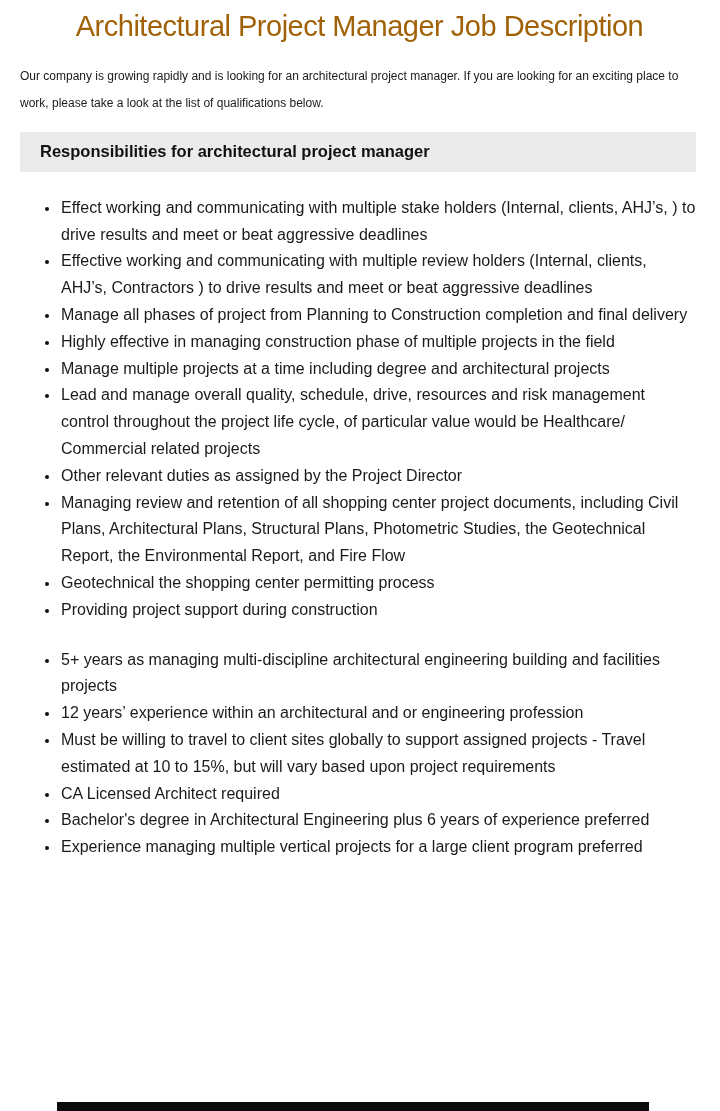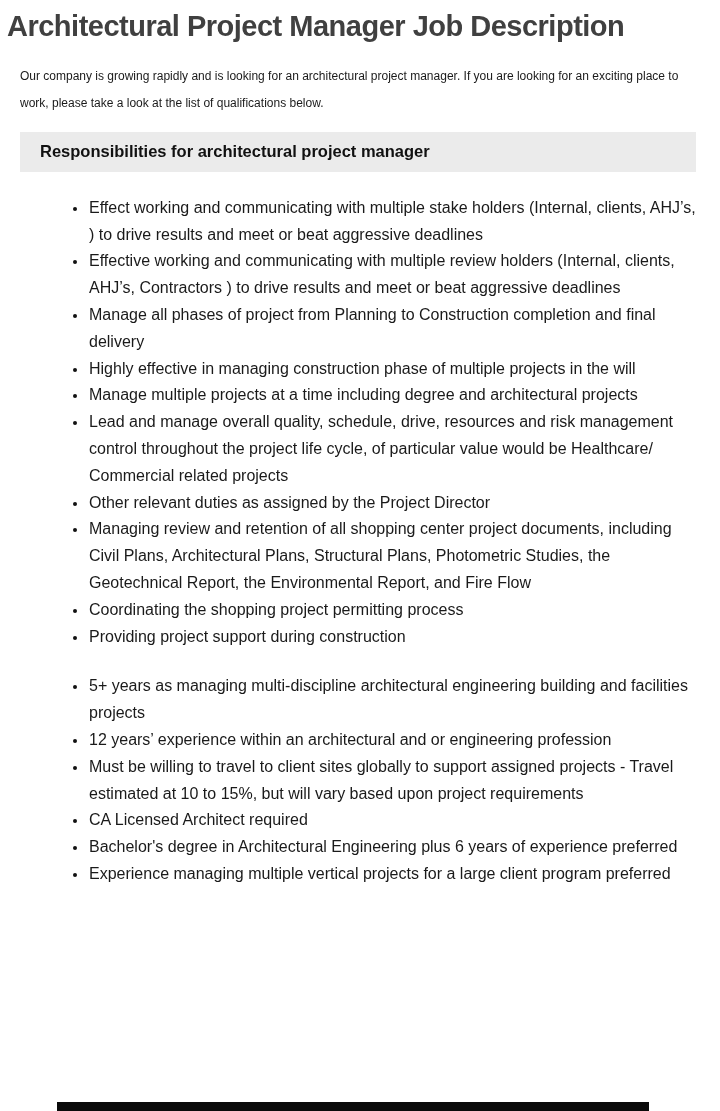--- a/index.html
+++ b/index.html
@@ -8,25 +8,26 @@
     width: 720px;
     height: 1111px;
     position: relative;
     overflow: hidden;
     font-family: "Liberation Sans", sans-serif;
     color: #151515;
     -webkit-font-smoothing: antialiased;
   }
   .page-title {
     font-size: 29px;
-    font-weight: 700;
-    color: #404040;
+    font-weight: 400;
+    color: #a16207;
     letter-spacing: -0.5px;
     padding: 9px 8px 0 7px;
     line-height: 1.2;
+    text-align: center;
   }
   .intro {
     font-size: 12px;
     line-height: 27px;
     margin: 19px 24px 0 20px;
     color: #1a1a1a;
   }
   .section-header {
     margin: 15px 24px 0 20px;
     background: #ebebeb;
@@ -39,21 +40,20 @@
   ul.bullet-list {
     margin: 23px 24px 0 20px;
     padding-left: 40px;
     list-style: disc outside;
   }
   ul.bullet-list li {
     font-size: 16px;
     line-height: 26.8px;
     color: #1a1a1a;
     padding-left: 1px;
-    margin-left: 28px;
   }
   ul.bullet-list li::marker {
     font-size: 13px;
     color: #111111;
   }
   .footer-bar {
     position: absolute;
     left: 57px;
     bottom: 0;
     width: 592px;
@@ -69,26 +69,26 @@
   <h1 class="page-title">Architectural Project Manager Job Description</h1>
 
   <p class="intro">Our company is growing rapidly and is looking for an architectural project manager. If you are looking for an exciting place to work, please take a look at the list of qualifications below.</p>
 
   <section>
     <div class="section-header">Responsibilities for architectural project manager</div>
     <ul class="bullet-list">
       <li>Effect working and communicating with multiple stake holders (Internal, clients, AHJ’s, ) to drive results and meet or beat aggressive deadlines</li>
       <li>Effective working and communicating with multiple review holders (Internal, clients, AHJ’s, Contractors ) to drive results and meet or beat aggressive deadlines</li>
       <li>Manage all phases of project from Planning to Construction completion and final delivery</li>
-      <li>Highly effective in managing construction phase of multiple projects in the will</li>
+      <li>Highly effective in managing construction phase of multiple projects in the field</li>
       <li>Manage multiple projects at a time including degree and architectural projects</li>
       <li>Lead and manage overall quality, schedule, drive, resources and risk management control throughout the project life cycle, of particular value would be Healthcare/ Commercial related projects</li>
       <li>Other relevant duties as assigned by the Project Director</li>
       <li>Managing review and retention of all shopping center project documents, including Civil Plans, Architectural Plans, Structural Plans, Photometric Studies, the Geotechnical Report, the Environmental Report, and Fire Flow</li>
-      <li>Coordinating the shopping project permitting process</li>
+      <li>Geotechnical the shopping center permitting process</li>
       <li>Providing project support during construction</li>
     </ul>
   </section>
 
   <section>
     <ul class="bullet-list">
       <li>5+ years as managing multi-discipline architectural engineering building and facilities projects</li>
       <li>12 years’ experience within an architectural and or engineering profession</li>
       <li>Must be willing to travel to client sites globally to support assigned projects - Travel estimated at 10 to 15%, but will vary based upon project requirements</li>
       <li>CA Licensed Architect required</li>

